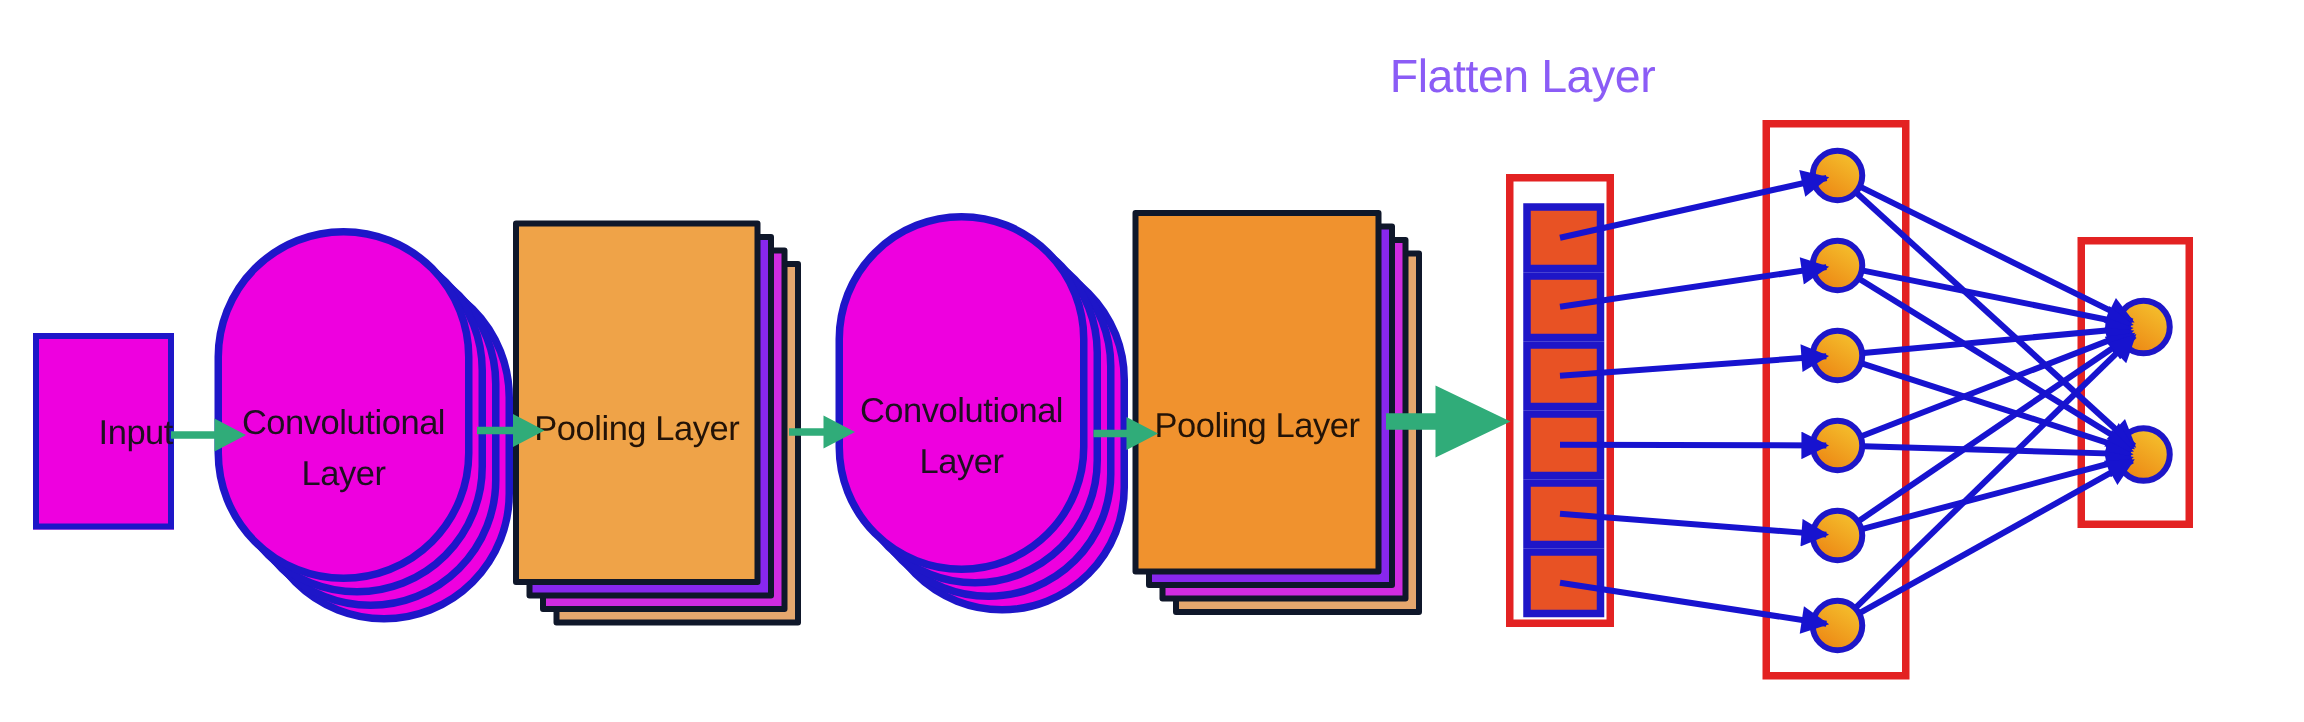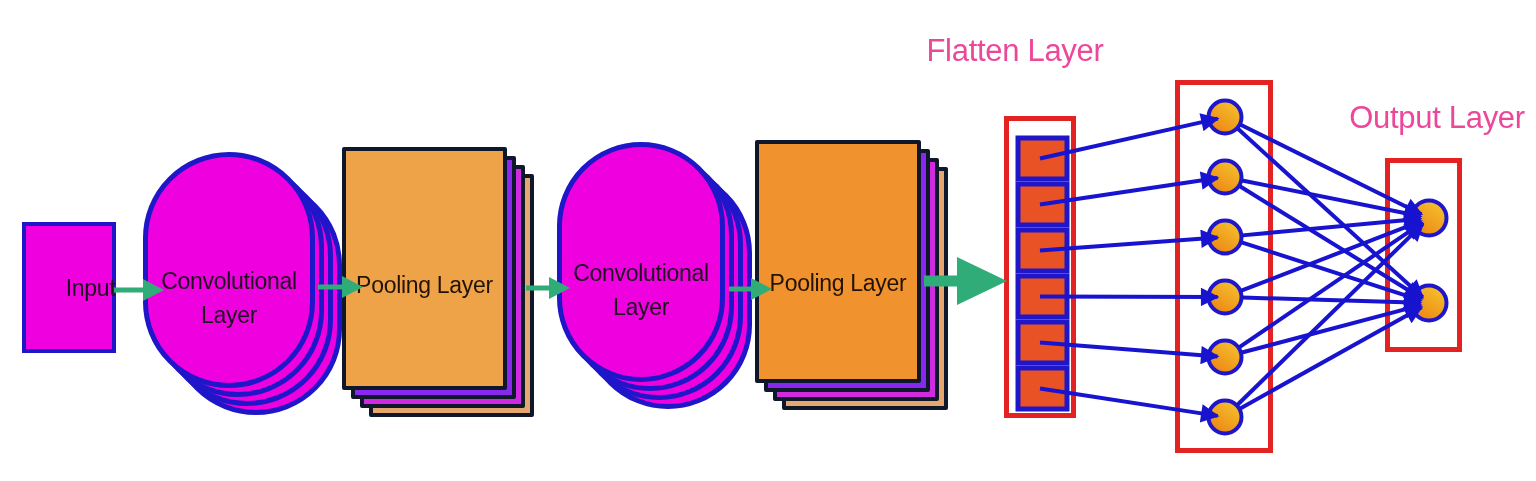--- a/index.html
+++ b/index.html
@@ -8,21 +8,21 @@
   .block-group{position:absolute;}
   .shape{position:absolute;left:0;top:0;width:100%;height:100%;box-sizing:border-box;}
   .stadium{border:5px solid #1E16C8;border-radius:86px;background:#EE00DF;}
   .poolrect{border:4px solid #0f172a;border-radius:2px;}
   .inputbox{position:absolute;box-sizing:border-box;border:4px solid #1E16C8;background:#EE00DF;
             display:flex;align-items:center;justify-content:center;}
   .block-label{position:absolute;left:0;right:0;top:0;bottom:0;display:flex;align-items:center;
                justify-content:center;text-align:center;font-size:23px;line-height:34px;
                color:#1E1020;letter-spacing:-0.3px;}
   .redbox{position:absolute;box-sizing:border-box;border:5px solid #E32222;background:transparent;}
-  .title{position:absolute;font-size:31px;color:#ec4899;text-align:center;letter-spacing:-0.3px;
+  .title{position:absolute;font-size:31px;color:#8b5cf6;text-align:center;letter-spacing:-0.3px;
          white-space:nowrap;}
   #net-layer{position:absolute;left:0;top:0;width:1536px;height:481px;pointer-events:none;}
 </style>
 </head>
 <body>
 
 <div id="canvas">
 
   <div class="inputbox" style="left:22px;top:222px;width:94px;height:131px;">
     <span class="block-label" style="position:static;display:block;margin-left:43px;">Input</span>
@@ -62,21 +62,20 @@
     <div class="shape poolrect" style="background:#F0922E;">
       <span class="block-label" style="transform:translateY(21px);color:#231307;">Pooling Layer</span>
     </div>
   </div>
 
   <div class="redbox" style="left:1004px;top:116px;width:72px;height:302px;"></div>
   <div class="redbox" style="left:1175px;top:80px;width:98px;height:373px;"></div>
   <div class="redbox" style="left:1385px;top:158px;width:77px;height:194px;"></div>
 
   <div class="title" style="left:915px;top:33px;width:200px;">Flatten Layer</div>
-  <div class="title" style="left:1337px;top:100px;width:200px;">Output Layer</div>
 
   <svg id="net-layer" xmlns="http://www.w3.org/2000/svg" viewBox="0 0 1536 481">
     <path d="M114 287.5 H143 V279 L164 290 L143 301 V292.5 H114 Z" fill="#30AC79"></path>
     <path d="M318 284.5 H342 V276 L363 287 L342 298 V289.5 H318 Z" fill="#30AC79"></path>
     <path d="M526 285.5 H549 V277 L570 288 L549 299 V290.5 H526 Z" fill="#30AC79"></path>
     <path d="M729 286.5 H751 V278 L772 289 L751 300 V291.5 H729 Z" fill="#30AC79"></path>
     <path d="M924 275.5 H957 V257 L1007 281 L957 305 V286.5 H924 Z" fill="#30AC79"></path>
     <g id="generated-net">
         <rect x="1018" y="138" width="49" height="41" fill="#E85224" stroke="#1E16C8" stroke-width="5"></rect>
         <rect x="1018" y="184" width="49" height="41" fill="#E85224" stroke="#1E16C8" stroke-width="5"></rect>

